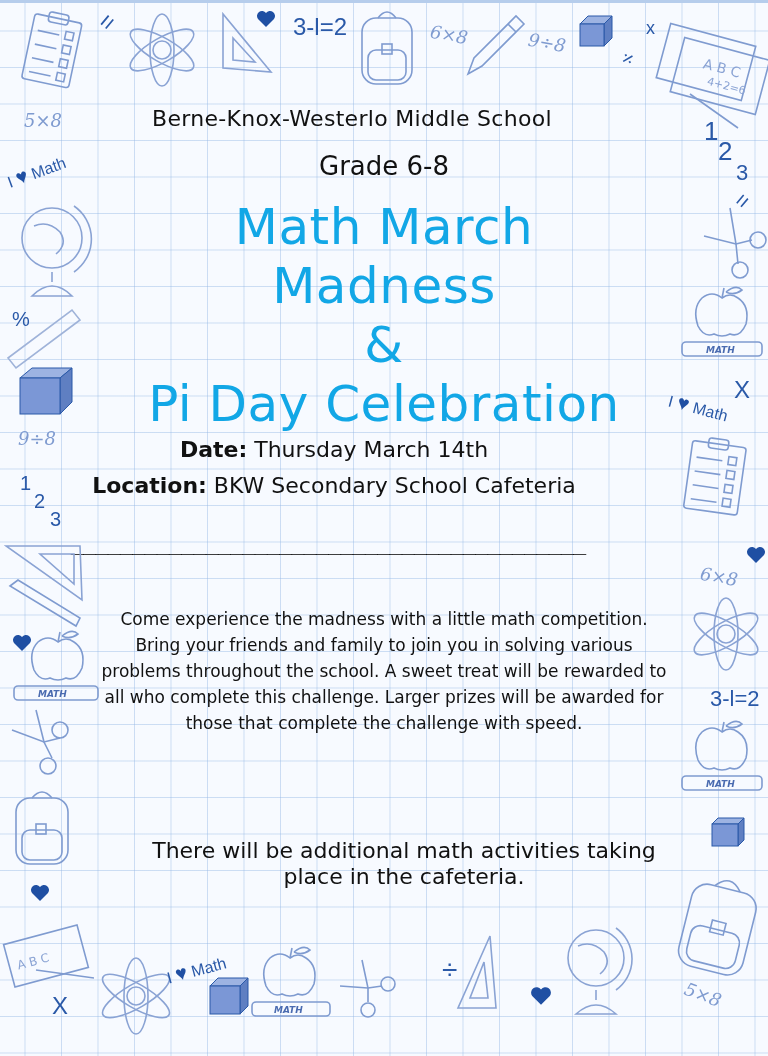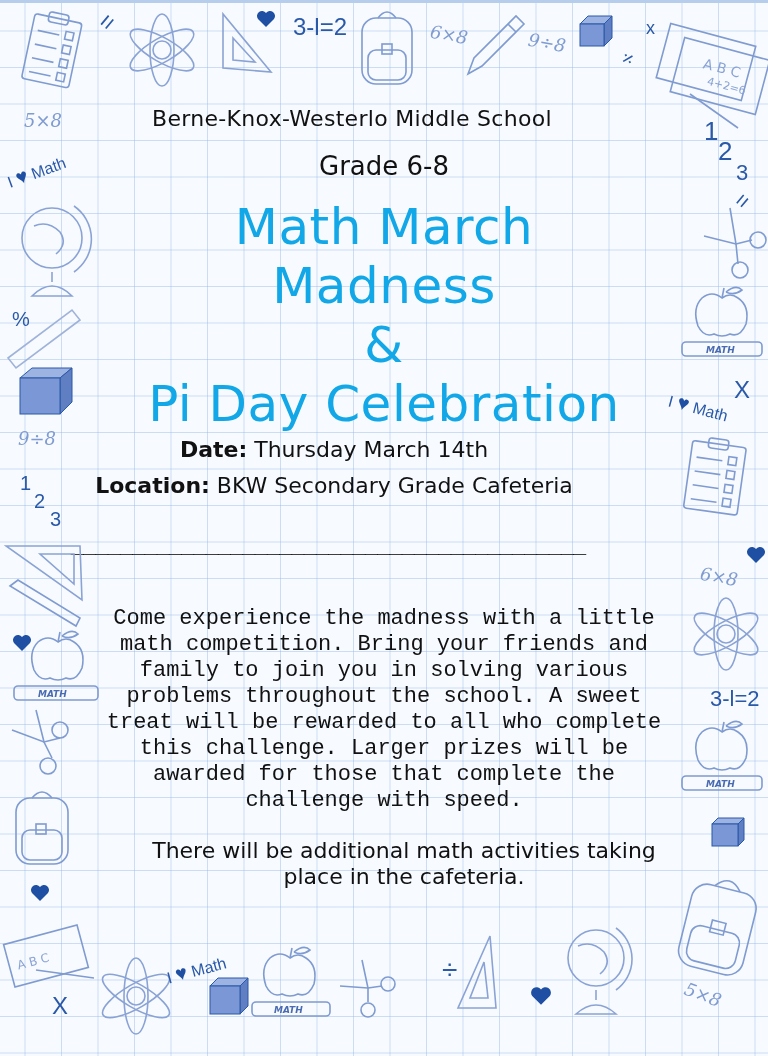--- a/index.html
+++ b/index.html
@@ -14,21 +14,21 @@
     font-family:"DejaVu Sans", sans-serif;
   }
   .topline { position:absolute; left:0; top:0; width:768px; height:3px; background:#b6cdec; }
   .content { position:absolute; left:0; top:0; width:768px; }
   .school { position:absolute; left:0; width:704px; text-align:center; top:106px; font-size:22px; color:#111; letter-spacing:0.3px; }
   .grade  { position:absolute; left:0; width:768px; text-align:center; top:151px; font-size:26px; color:#111; }
   .title  { position:absolute; left:0; width:768px; text-align:center; color:#12a7e6; font-size:50px; line-height:59px; top:198px; letter-spacing:0.5px; }
   .details { position:absolute; left:0; width:624px; top:432px; text-align:center; font-size:22px; color:#111; line-height:36px;margin-left:22px; }
   .details b { font-weight:bold; }
   .rule { position:absolute; left:0; width:656px; top:530px; text-align:center; font-size:22px; color:#111; letter-spacing:-1px; font-family:"DejaVu Sans Mono", monospace; }
-  .body-text { position:absolute; left:100px; width:568px; top:606px; text-align:center; font-size:22px; line-height:26px; color:#111;font-family:Liberation Mono, monospace; }
+  .body-text { position:absolute; left:100px; width:568px; top:606px; text-align:center; font-size:17px; line-height:26px; color:#111; }
   .body-text2 { position:absolute; left:100px; width:568px; top:838px; text-align:center; font-size:22px; line-height:26px; color:#111;margin-left:20px; }
 
   .deco { position:absolute; }
   .txt-deco { position:absolute; color:#2a59a8; font-family:"Liberation Sans", sans-serif; }
   .hand { position:absolute; color:#7f9bd0; font-family:"DejaVu Serif", serif; font-style:italic; }
 </style>
 </head>
 <body>
 
 <div class="topline"></div>
@@ -37,21 +37,21 @@
   <div class="school">Berne-Knox-Westerlo Middle School</div>
   <div class="grade">Grade 6-8</div>
   <div class="title">
     <div>Math March</div>
     <div>Madness</div>
     <div>&amp;</div>
     <div>Pi Day Celebration</div>
   </div>
   <div class="details">
     <div><b>Date:</b><span> Thursday March 14th</span></div>
-    <div><b>Location:</b><span> BKW Secondary Grade Cafeteria</span></div>
+    <div><b>Location:</b><span> BKW Secondary School Cafeteria</span></div>
   </div>
   <div class="rule">__________________________________________</div>
   <div class="body-text">Come experience the madness with a little math competition. Bring your friends and family to join you in solving various problems throughout the school. A sweet treat will be rewarded to all who complete this challenge. Larger prizes will be awarded for those that complete the challenge with speed.</div>
   <div class="body-text2">There will be additional math activities taking place in the cafeteria.</div>
 </div>
 
 <svg class="deco" style="left:18px;top:8px" width="70" height="84" viewBox="0 0 70 84">
   <g fill="none" stroke="#7f9bd0" stroke-width="1.6" transform="rotate(12 35 42)">
     <rect x="10" y="10" width="48" height="66" rx="3"></rect>
     <rect x="24" y="5" width="20" height="10" rx="3"></rect>

